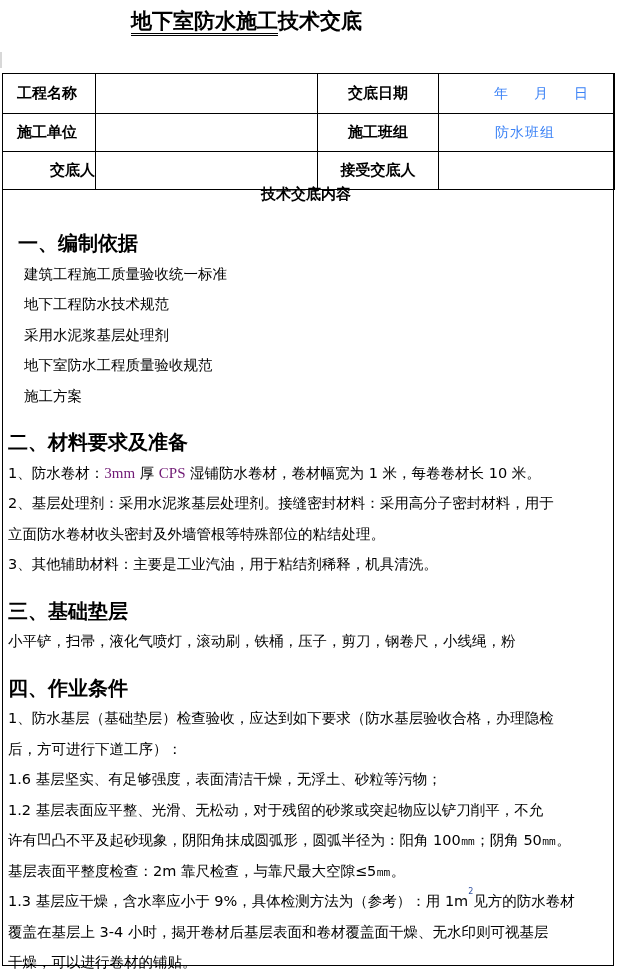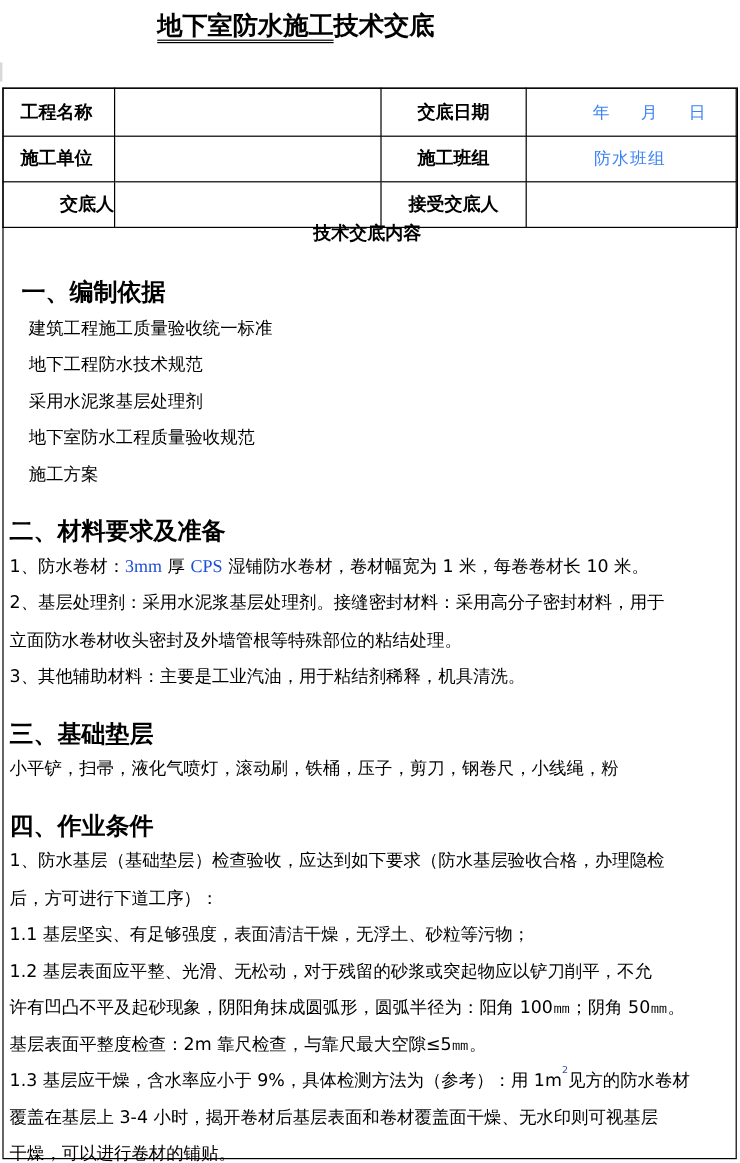--- a/index.html
+++ b/index.html
@@ -120,21 +120,21 @@
     .content .p {
       padding-left: 4px;
       white-space: nowrap;
     }
     .content .p.indent {
     }
     .serif-run {
       font-family: "Liberation Serif", serif;
       font-size: 15px;
     }
-    .blue-run { color: #1d4ed8; }
+    .blue-run { color: #701a75; }
     sup.sq { font-size: 8px; color: #3050a0; vertical-align: top; line-height: 12px; }
   </style>
 </head>
 <body>
 
 <div class="margin-mark"></div>
 
 <div class="doc-title">
   <span class="ul">地下室防水施工</span><span>技术交底</span>
 </div>
@@ -191,20 +191,20 @@
   <div class="p">2、基层处理剂：采用水泥浆基层处理剂。接缝密封材料：采用高分子密封材料，用于</div>
   <div class="p">立面防水卷材收头密封及外墙管根等特殊部位的粘结处理。</div>
   <div class="p">3、其他辅助材料：主要是工业汽油，用于粘结剂稀释，机具清洗。</div>
 
   <div class="h">三、基础垫层</div>
   <div class="p indent">小平铲，扫帚，液化气喷灯，滚动刷，铁桶，压子，剪刀，钢卷尺，小线绳，粉</div>
 
   <div class="h">四、作业条件</div>
   <div class="p">1、防水基层（基础垫层）检查验收，应达到如下要求（防水基层验收合格，办理隐检</div>
   <div class="p">后，方可进行下道工序）：</div>
-  <div class="p">1.1 基层坚实、有足够强度，表面清洁干燥，无浮土、砂粒等污物；</div>
+  <div class="p">1.6 基层坚实、有足够强度，表面清洁干燥，无浮土、砂粒等污物；</div>
   <div class="p">1.2 基层表面应平整、光滑、无松动，对于残留的砂浆或突起物应以铲刀削平，不允</div>
   <div class="p">许有凹凸不平及起砂现象，阴阳角抹成圆弧形，圆弧半径为：阳角 100㎜；阴角 50㎜。</div>
   <div class="p">基层表面平整度检查：2m 靠尺检查，与靠尺最大空隙≤5㎜。</div>
   <div class="p"><span>1.3 基层应干燥，含水率应小于 9%，具体检测方法为（参考）：用 1m</span><sup class="sq">2</sup><span>见方的防水卷材</span></div>
   <div class="p">覆盖在基层上 3-4 小时，揭开卷材后基层表面和卷材覆盖面干燥、无水印则可视基层</div>
   <div class="p">干燥，可以进行卷材的铺贴。</div>
 </div>
 
 </body></html>

